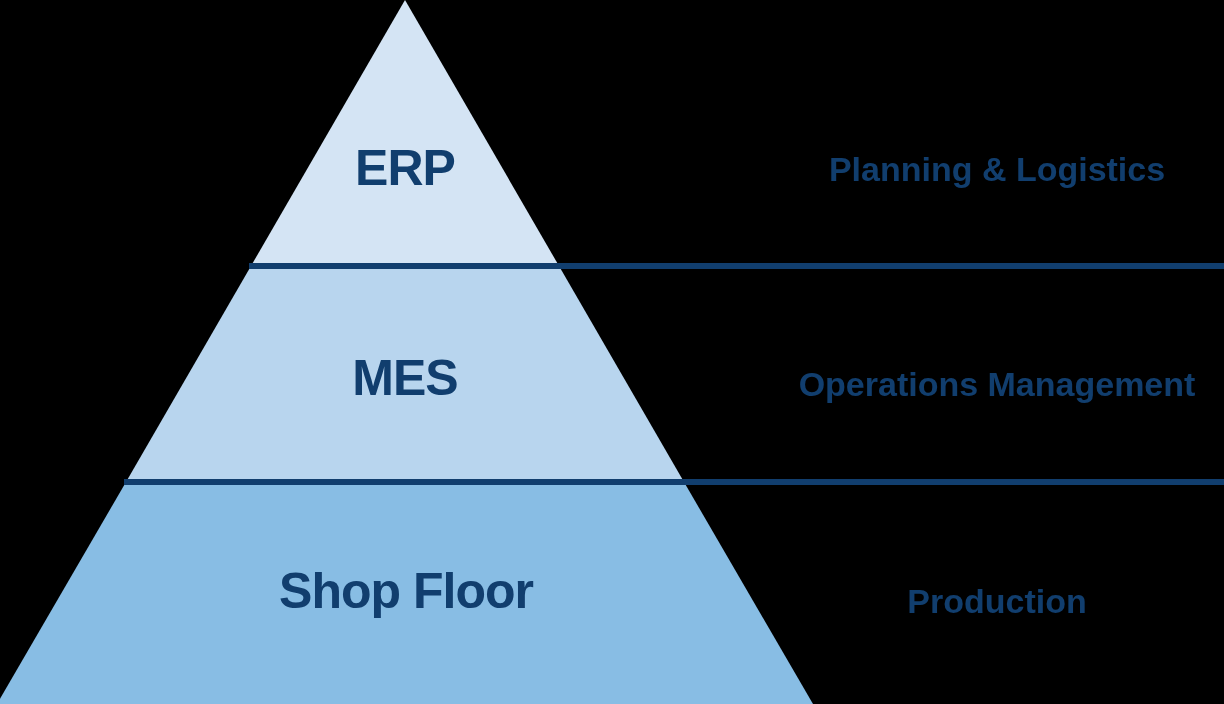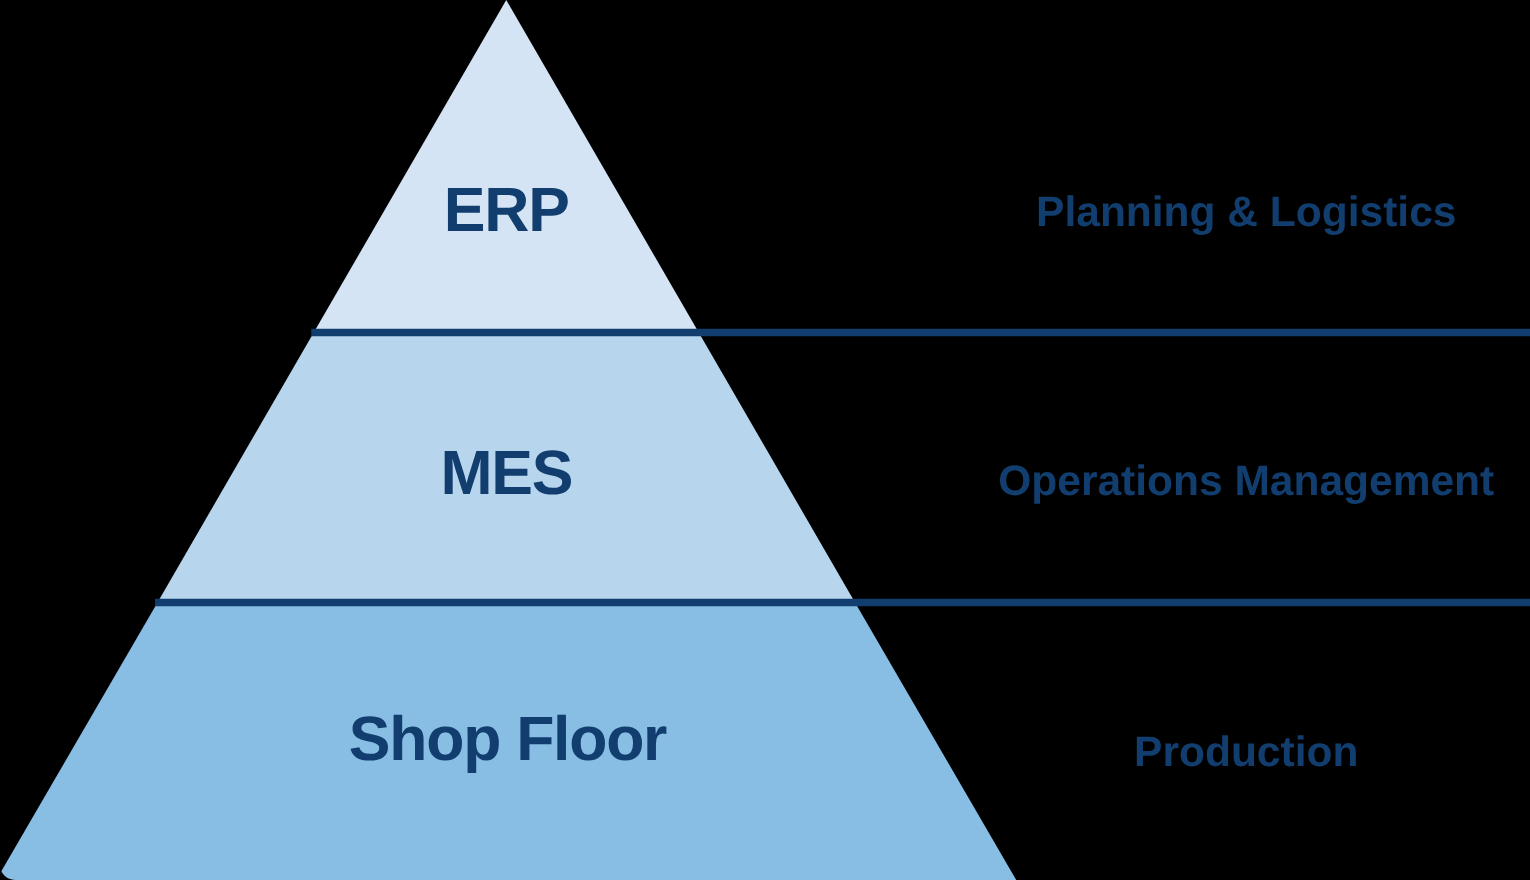--- a/index.html
+++ b/index.html
@@ -7,21 +7,20 @@
     padding: 0;
     background: #000000;
   }
   .canvas {
     position: relative;
     width: 1224px;
     height: 704px;
     overflow: hidden;
     background: #000000;
     font-family: "Liberation Sans", "DejaVu Sans", sans-serif;
-    border-radius: 12px;
   }
   svg {
     display: block;
   }
   .level-label {
     font-family: "Liberation Sans", "DejaVu Sans", sans-serif;
     font-weight: bold;
     font-size: 50px;
     letter-spacing: -1px;
   }

